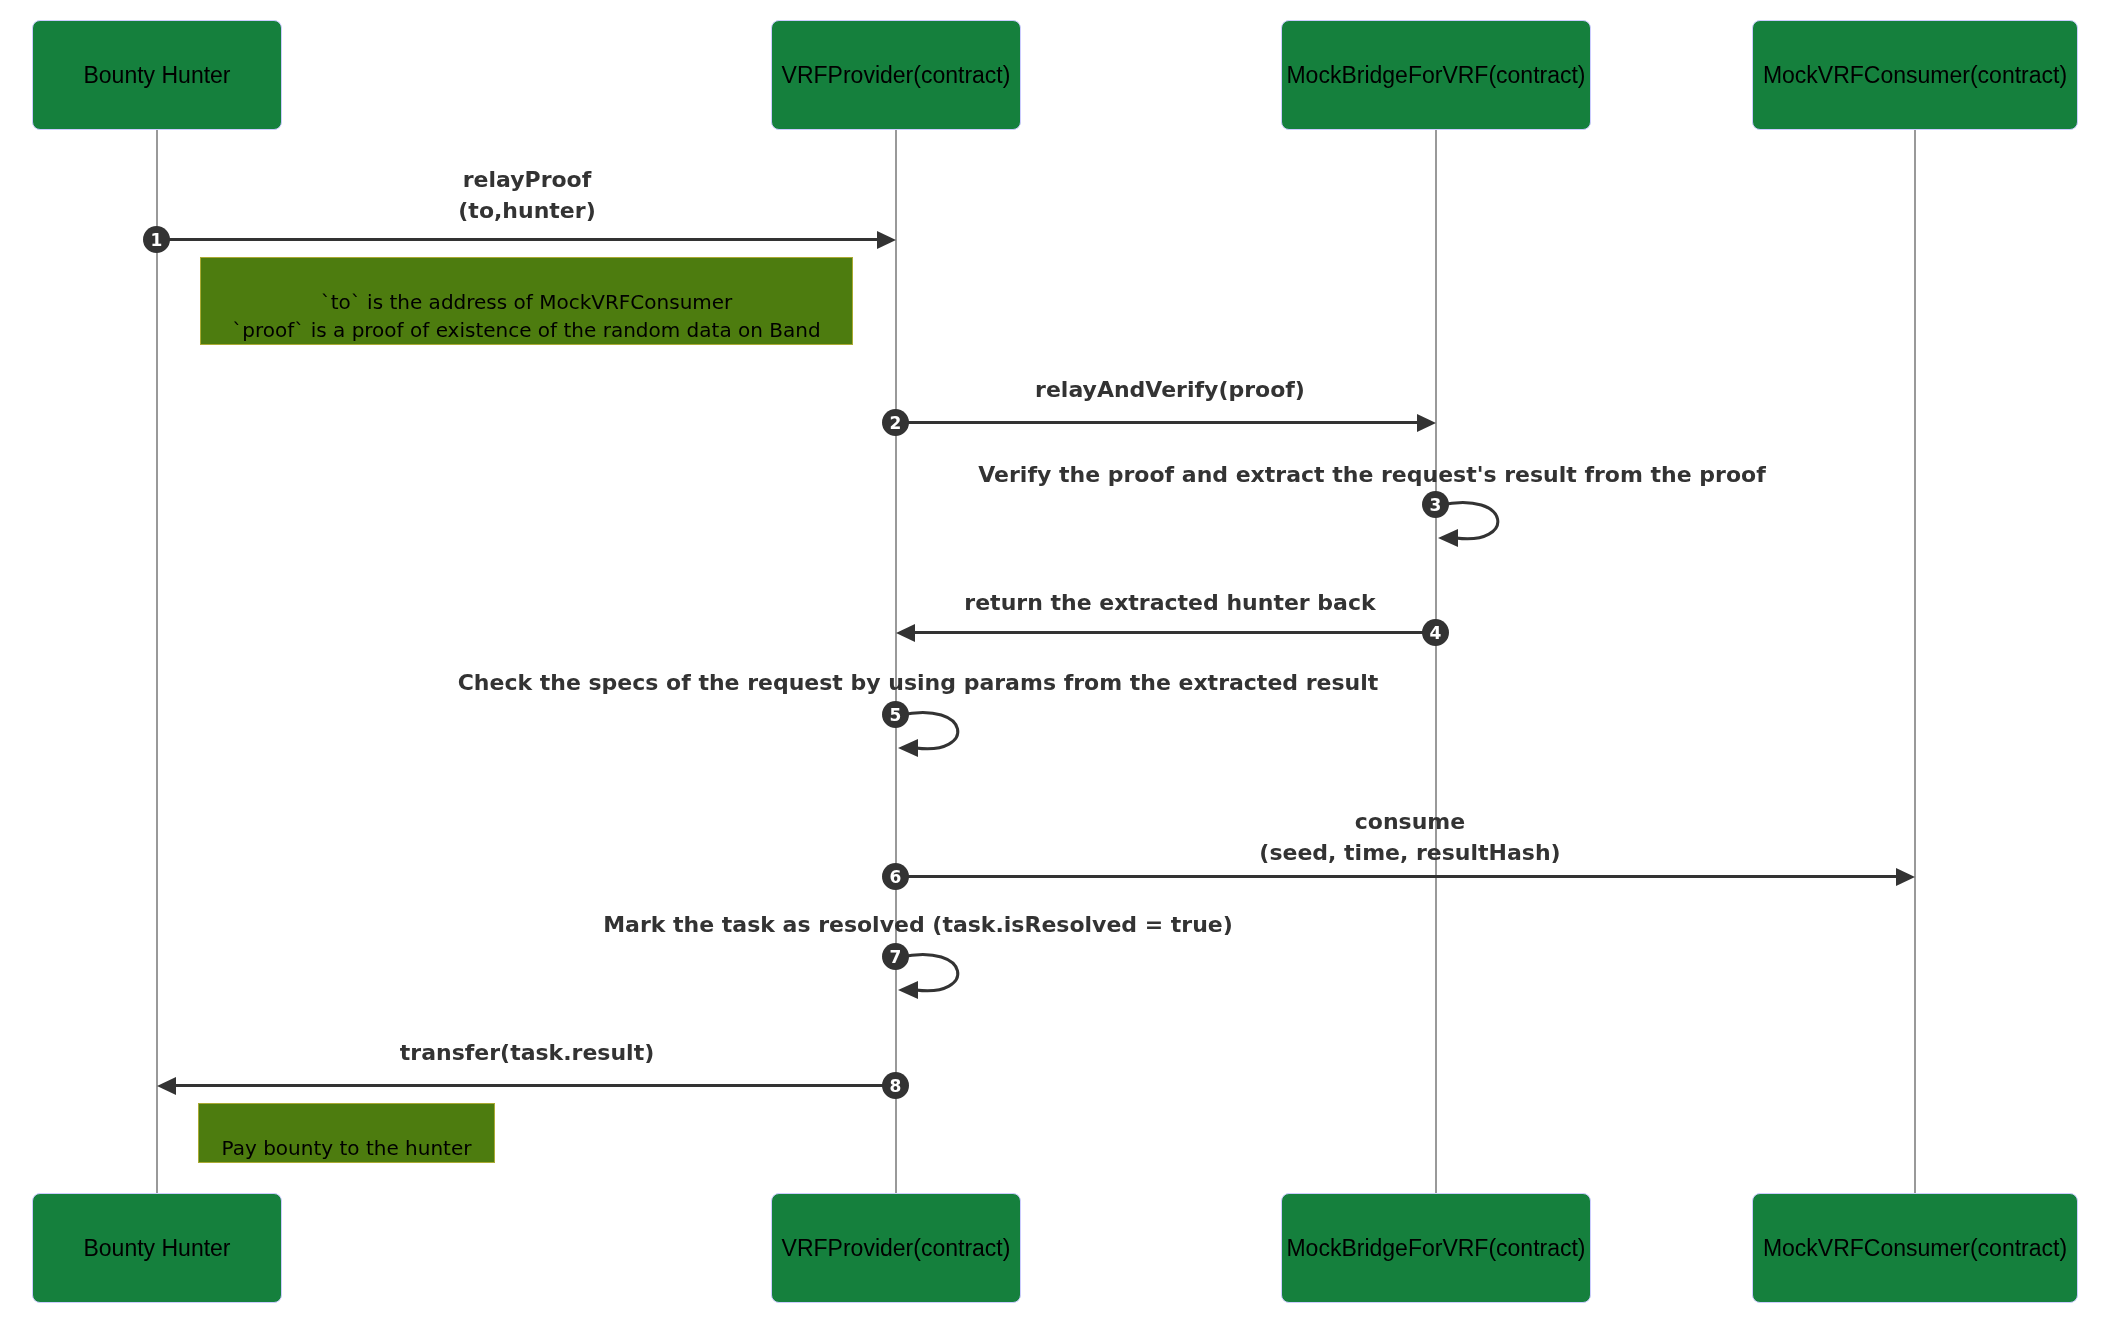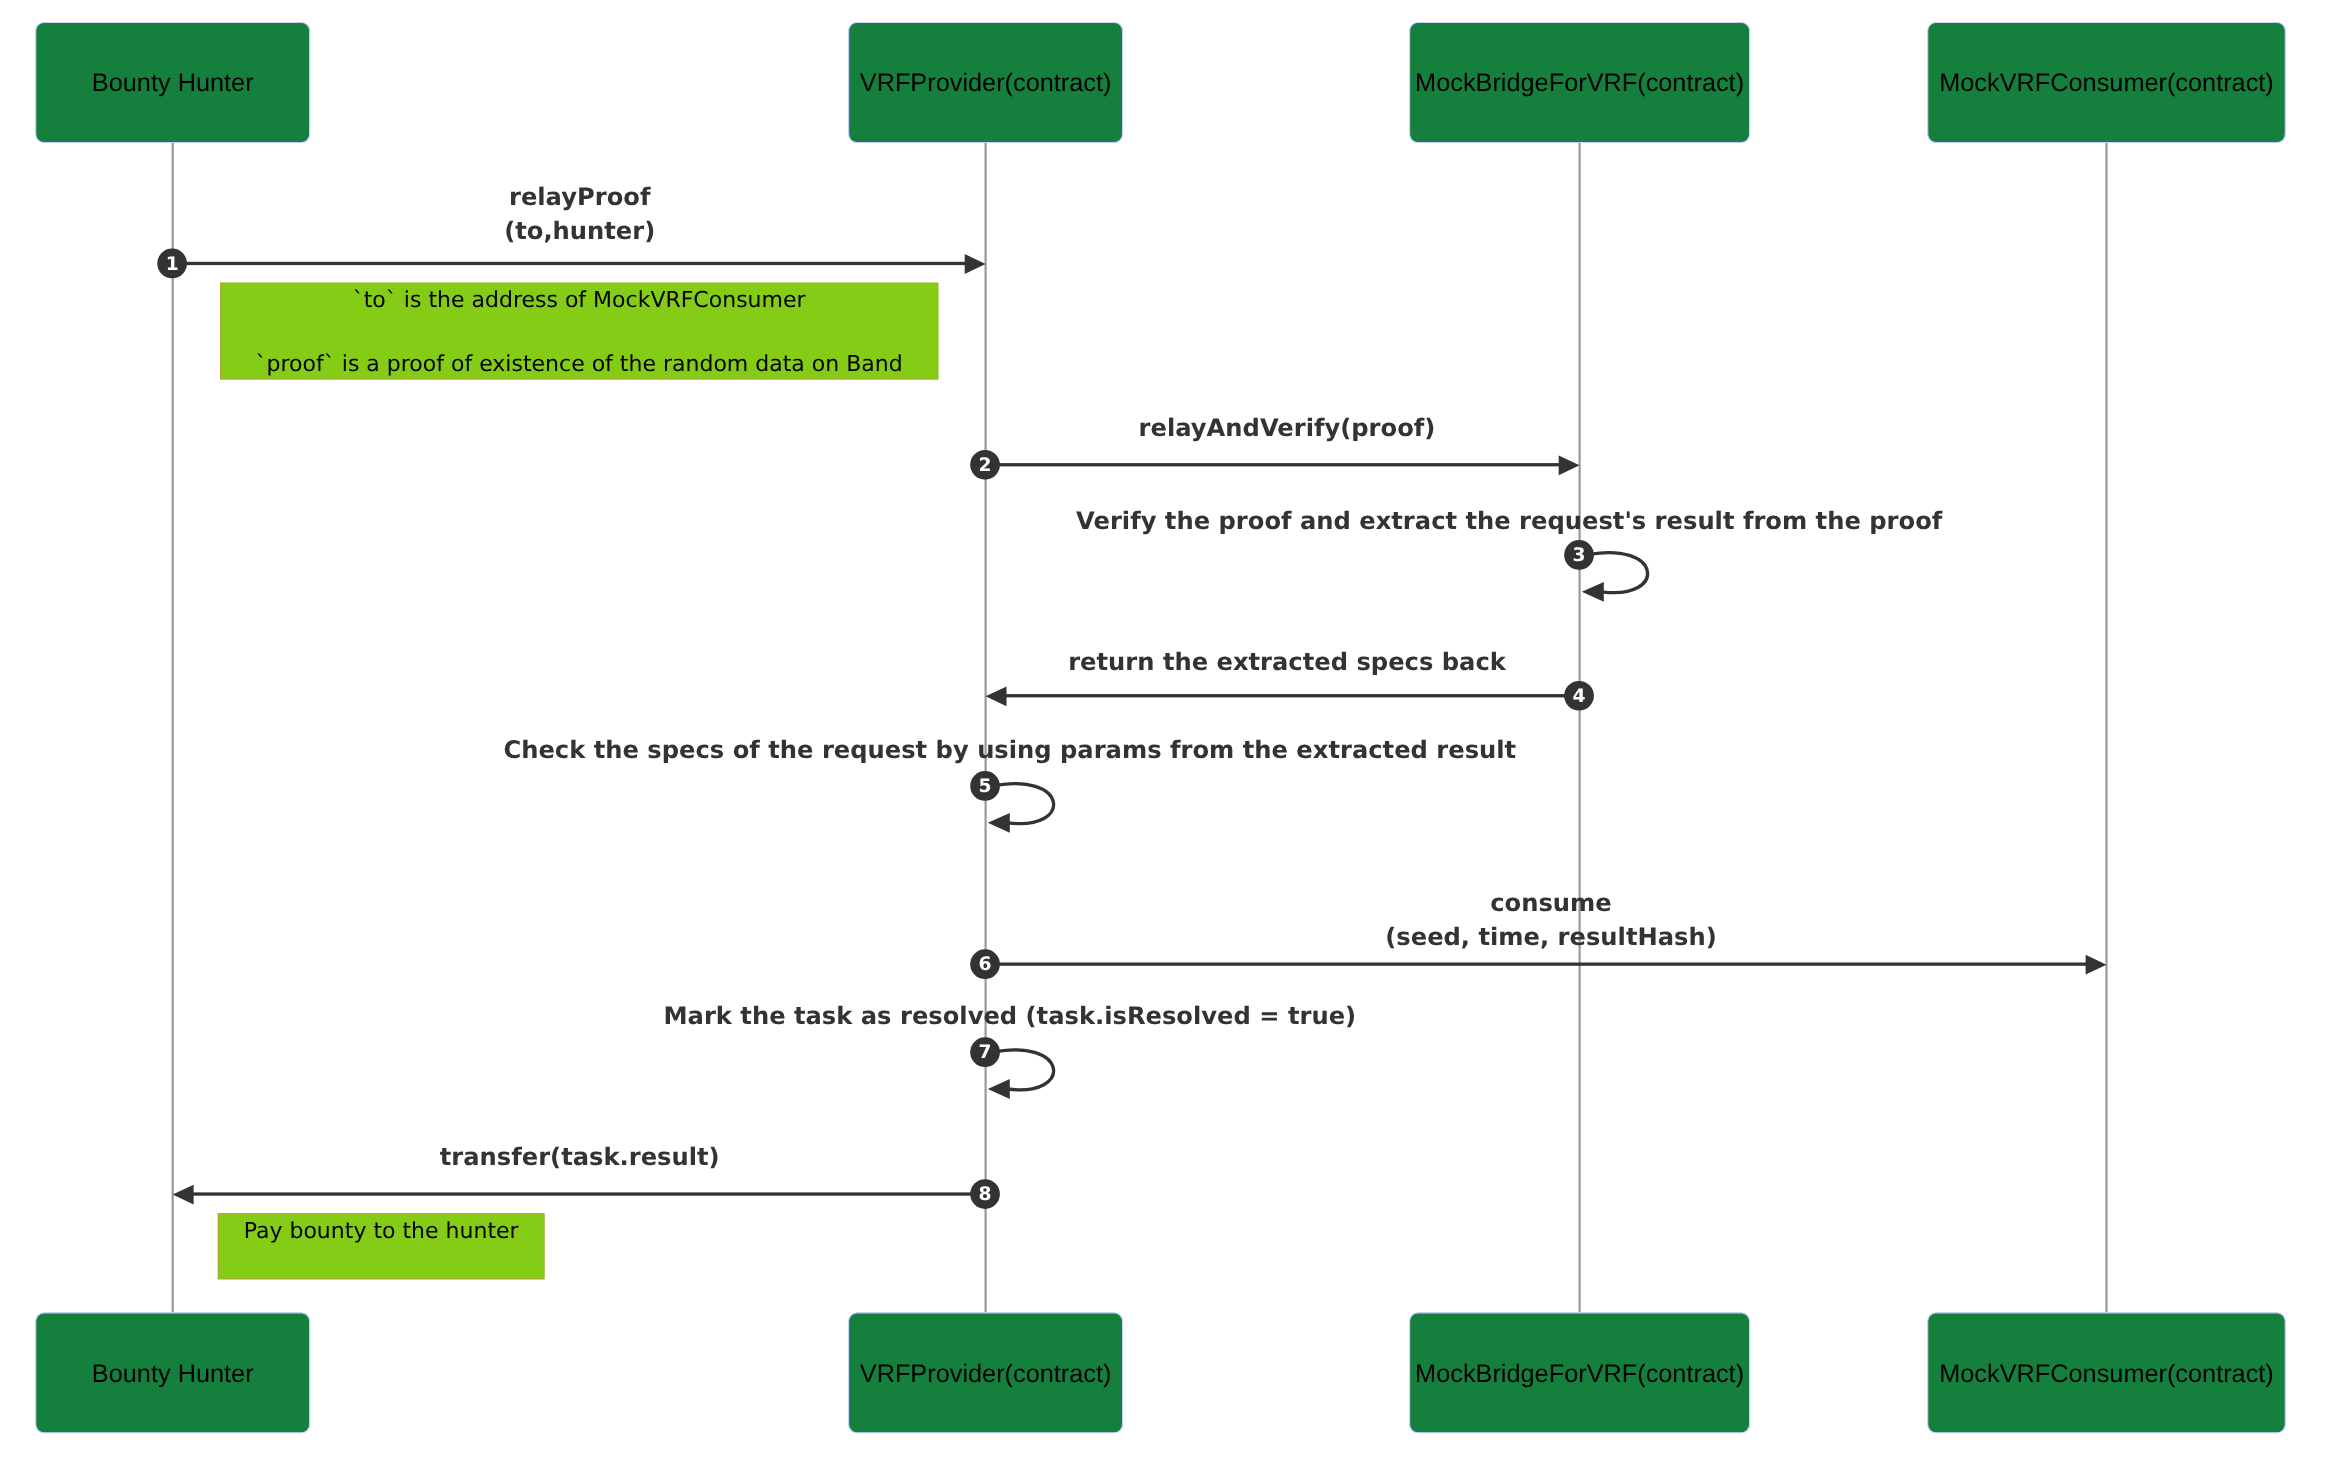--- a/index.html
+++ b/index.html
@@ -73,26 +73,26 @@
     text-align: center;
     font-size: 22px;
     font-weight: bold;
     color: #333333;
     line-height: 31px;
     white-space: nowrap;
     z-index: 2;
   }
   .note {
     position: absolute;
-    background: #84cc16;
+    background: #4d7c0f;
     border: 1.5px solid #AAAA33;
     display: flex;
     flex-direction: column;
     align-items: center;
-    justify-content: space-between;
+    justify-content: flex-end;
     text-align: center;
     font-size: 20px;
     line-height: 28px;
     color: #000000;
     white-space: nowrap;
     z-index: 2;
   }
   .selfloop {
     position: absolute;
     z-index: 2;
@@ -163,21 +163,21 @@
   </div>
   <svg class="selfloop" style="left:1434px; top:492px" width="95" height="62" viewBox="0 0 95 62">
     <path d="M 6 13 C 78 -2, 82 54, 22 46" stroke="#333333" stroke-width="3" fill="none"></path>
     <polygon points="4,46 24,37 24,55" fill="#333333"></polygon>
   </svg>
   <div class="seq-badge" style="left:1422px; top:491px">
     <span>3</span>
   </div>
 
   <div class="msg-label" style="left:1170px; top:587px">
-    <div>return the extracted specs back</div>
+    <div>return the extracted hunter back</div>
   </div>
   <div class="msg-line" style="left:914px; top:631px; width:522px"></div>
   <div class="arrowhead-left" style="left:896px; top:624px"></div>
   <div class="seq-badge" style="left:1422px; top:619px">
     <span>4</span>
   </div>
 
   <div class="msg-label" style="left:918px; top:667px">
     <div>Check the specs of the request by using params from the extracted result</div>
   </div>

